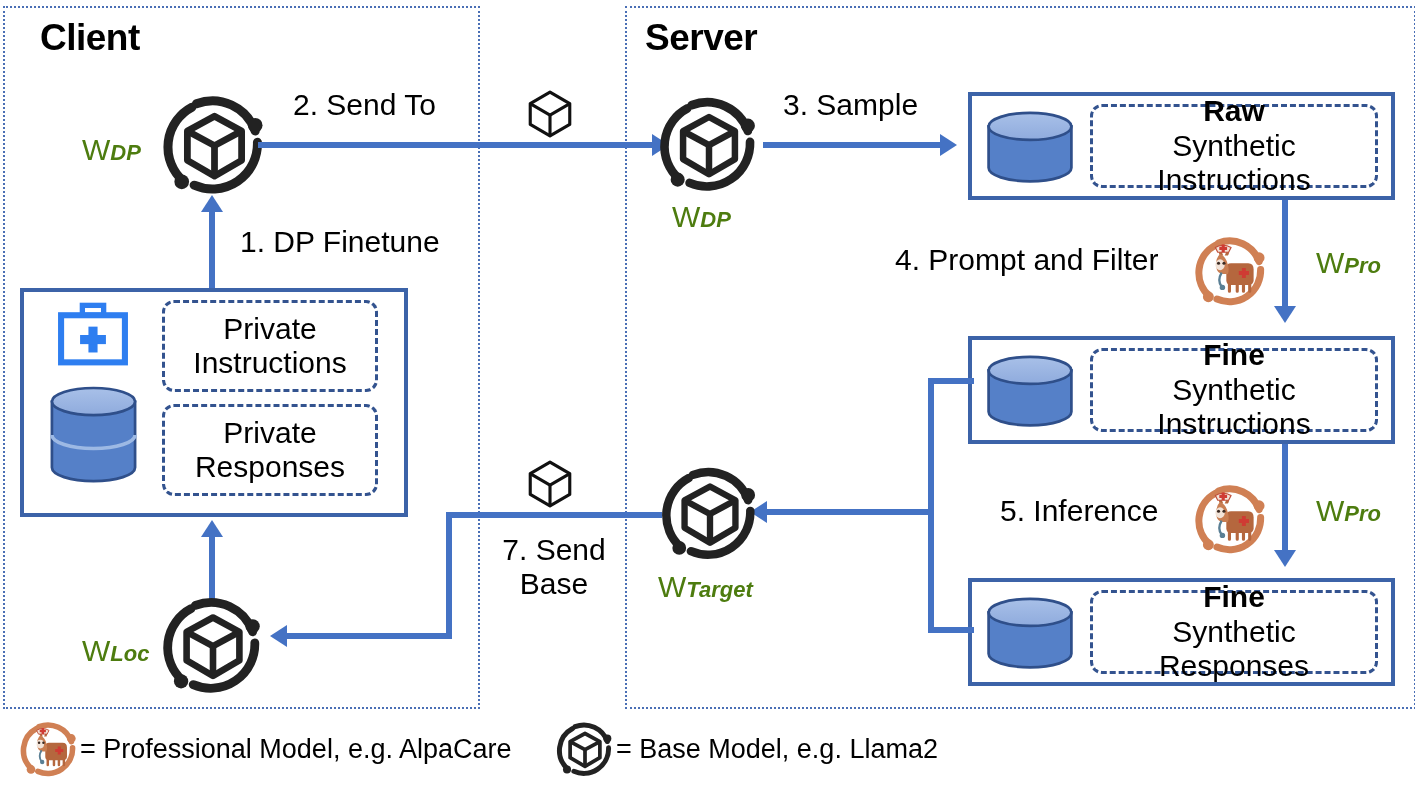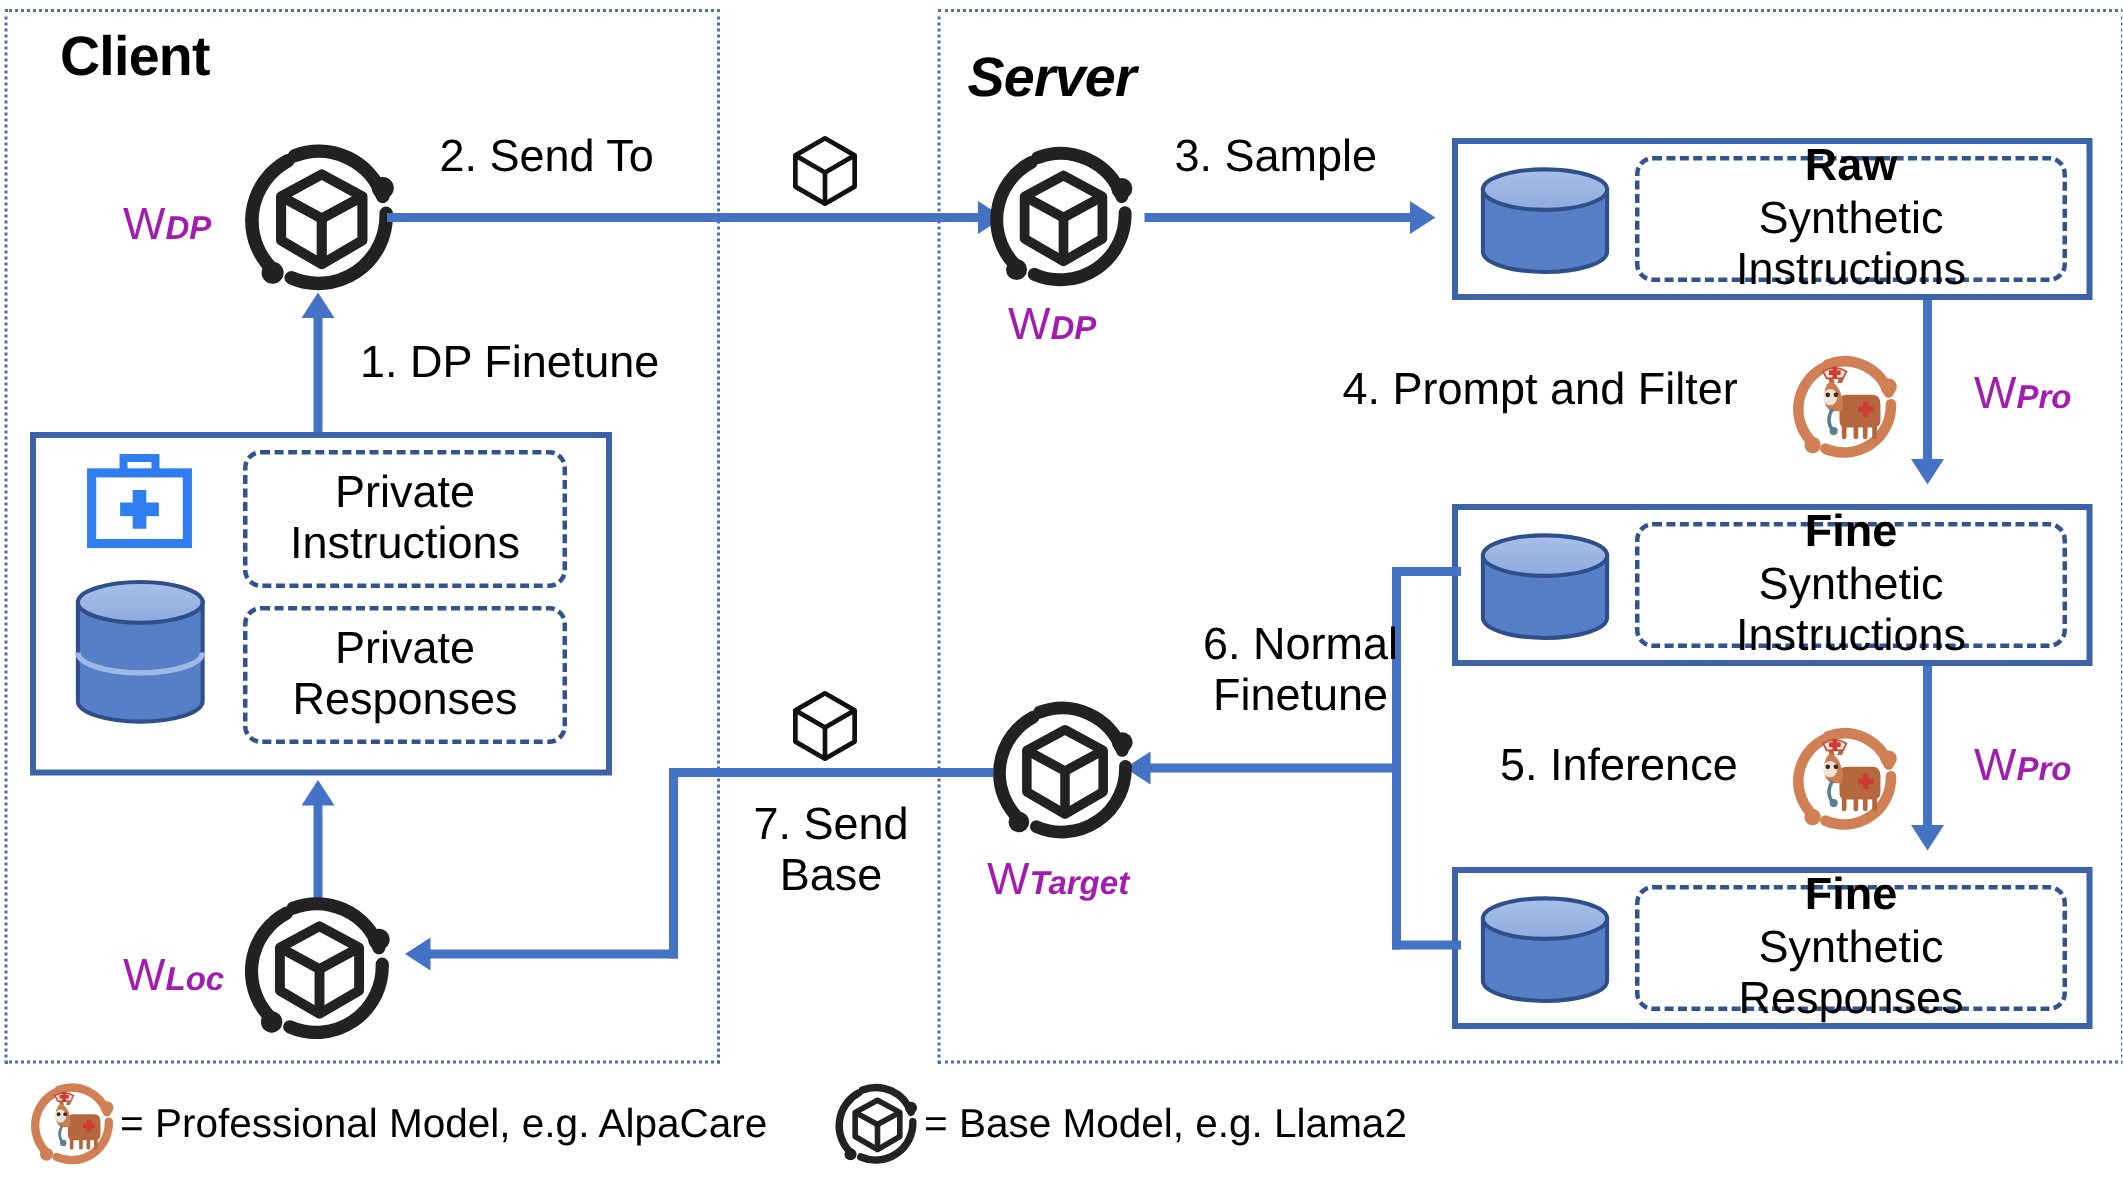--- a/index.html
+++ b/index.html
@@ -12,21 +12,21 @@
 
   .solidbox{position:absolute;border:4px solid #3c63a8;background:#fff;box-sizing:border-box;}
   .dashbox{position:absolute;border:3px dashed #33538f;border-radius:12px;background:transparent;
            box-sizing:border-box;display:flex;align-items:center;justify-content:center;
            text-align:center;line-height:1.15;}
   .dashbox span{display:block;}
 
   .lbl{position:absolute;font-size:30px;color:#000;line-height:1.12;text-align:center;white-space:nowrap;}
   .lbl.two{white-space:normal;}
 
-  .wlbl{position:absolute;font-size:30px;color:#a21caf;white-space:nowrap;}
+  .wlbl{position:absolute;font-size:30px;color:#4d7c0f;white-space:nowrap;}
   .wlbl i{font-style:italic;font-weight:bold;font-size:22px;}
 
   .line{position:absolute;background:#4472C4;}
   .arrowhead{position:absolute;width:0;height:0;}
   .ah-right{border-top:11px solid transparent;border-bottom:11px solid transparent;border-left:17px solid #4472C4;}
   .ah-left{border-top:11px solid transparent;border-bottom:11px solid transparent;border-right:17px solid #4472C4;}
   .ah-up{border-left:11px solid transparent;border-right:11px solid transparent;border-bottom:17px solid #4472C4;}
   .ah-down{border-left:11px solid transparent;border-right:11px solid transparent;border-top:17px solid #4472C4;}
 
   .icon{position:absolute;}
@@ -37,21 +37,21 @@
 </style>
 </head>
 <body>
 
 <div id="stage">
 
   <div class="panel" style="left:3px;top:6px;width:473px;height:699px;"></div>
   <div class="panel" style="left:625px;top:6px;width:787px;height:699px;"></div>
 
   <div class="panel-title" style="left:40px;top:17px;">Client</div>
-  <div class="panel-title" style="left:645px;top:31px;font-style:italic;">Server</div>
+  <div class="panel-title" style="left:645px;top:17px;">Server</div>
 
   <div class="icon" style="left:158px;top:88px;">
     <svg width="113" height="113" viewBox="0 0 100 100">
       <path d="M 22 82 A 40 40 0 0 1 30 17" fill="none" stroke="#222" stroke-width="8" stroke-linecap="round"></path>
       <path d="M 34 14 A 40 40 0 0 1 86 38" fill="none" stroke="#222" stroke-width="8" stroke-linecap="round"></path>
       <path d="M 88 48 A 40 40 0 0 1 32 86" fill="none" stroke="#222" stroke-width="8" stroke-linecap="round"></path>
       <circle cx="21" cy="83" r="6.5" fill="#222"></circle>
       <circle cx="86" cy="33" r="6.5" fill="#222"></circle>
       <path d="M 50 25 L 74 38 L 74 64 L 50 78 L 26 64 L 26 38 Z" fill="none" stroke="#222" stroke-width="6" stroke-linejoin="round"></path>
       <path d="M 26 38 L 50 51 L 74 38" fill="none" stroke="#222" stroke-width="6" stroke-linejoin="round"></path>
@@ -301,24 +301,20 @@
       <span style="font-size:30px;display:block;">Responses</span>
     </span>
   </div>
 
   <div class="line" style="left:928px;top:378px;width:46px;height:6px;"></div>
   <div class="line" style="left:928px;top:627px;width:46px;height:6px;"></div>
   <div class="line" style="left:928px;top:378px;width:6px;height:255px;"></div>
   <div class="line" style="left:766px;top:509px;width:168px;height:6px;"></div>
   <div class="arrowhead ah-left" style="left:750px;top:501px;"></div>
 
-  <div class="lbl two" style="left:772px;top:413px;width:190px;">
-    <span style="display:block;">6. Normal</span>
-    <span style="display:block;">Finetune</span>
-  </div>
 
   <div class="icon" style="left:657px;top:460px;">
     <svg width="106" height="106" viewBox="0 0 100 100">
       <path d="M 22 82 A 40 40 0 0 1 30 17" fill="none" stroke="#222" stroke-width="8" stroke-linecap="round"></path>
       <path d="M 34 14 A 40 40 0 0 1 86 38" fill="none" stroke="#222" stroke-width="8" stroke-linecap="round"></path>
       <path d="M 88 48 A 40 40 0 0 1 32 86" fill="none" stroke="#222" stroke-width="8" stroke-linecap="round"></path>
       <circle cx="21" cy="83" r="6.5" fill="#222"></circle>
       <circle cx="86" cy="33" r="6.5" fill="#222"></circle>
       <path d="M 50 25 L 74 38 L 74 64 L 50 78 L 26 64 L 26 38 Z" fill="none" stroke="#222" stroke-width="6" stroke-linejoin="round"></path>
       <path d="M 26 38 L 50 51 L 74 38" fill="none" stroke="#222" stroke-width="6" stroke-linejoin="round"></path>

